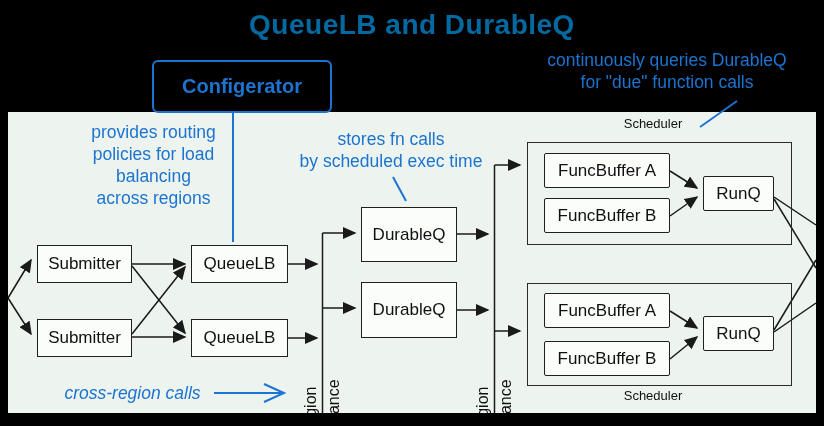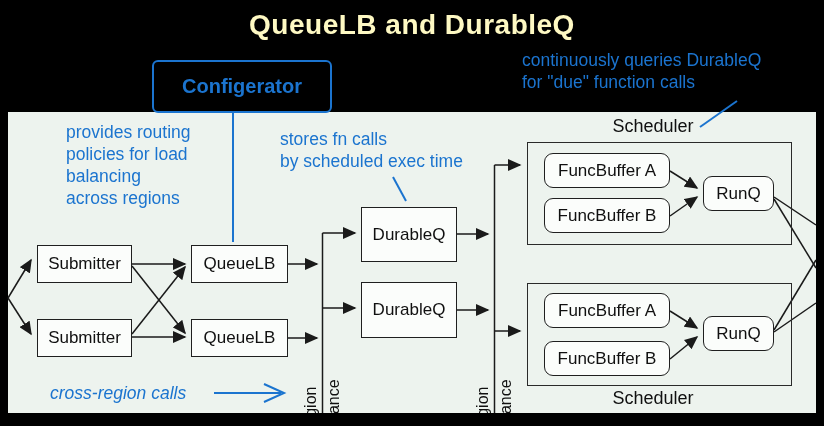--- a/index.html
+++ b/index.html
@@ -2,53 +2,53 @@
 <html><head>
 <meta charset="utf-8">
 <style>
   html,body{margin:0;padding:0;background:#000;}
   .stage{
     position:relative;width:824px;height:426px;background:#000;overflow:hidden;
     font-family:"Liberation Sans",sans-serif;
   }
   .title{
     position:absolute;left:0;top:9px;width:100%;text-align:center;
-    font-size:28px;font-weight:600;color:#fef9c3;letter-spacing:.5px;
+    font-size:28px;font-weight:600;color:#0369a1;letter-spacing:.5px;
   }
   .panel{
     position:absolute;left:8px;top:112px;width:808px;height:301px;
     background:#edf3ee;
   }
   .clipper{
     position:absolute;left:8px;top:112px;width:808px;height:301px;
     overflow:hidden;pointer-events:none;
   }
   svg.wires{position:absolute;left:0;top:0;pointer-events:none;}
   .box{
     position:absolute;box-sizing:border-box;border:1.6px solid #1f1f1f;
     background:#fbfdfb;display:flex;align-items:center;justify-content:center;
     font-size:17px;color:#101010;
   }
-  .rounded{border-radius:9px;}
+  .rounded{border-radius:2px;}
   .group{
     position:absolute;box-sizing:border-box;border:1.6px solid #2a2a2a;
     background:transparent;
   }
   .configerator{
     position:absolute;left:152px;top:60px;width:180px;height:53px;
     box-sizing:border-box;border:2.5px solid #1b74cf;border-radius:6px;
     display:flex;align-items:center;justify-content:center;
     color:#1b74cf;font-size:20px;font-weight:600;background:transparent;
   }
   .note{
-    position:absolute;color:#1b74cf;
+    position:absolute;color:#1b74cf;text-align:center;
     font-size:17.5px;line-height:22px;font-weight:500;
   }
   .plain-label{
-    position:absolute;color:#101010;font-size:18px;text-align:center;
+    position:absolute;color:#101010;font-size:13px;text-align:center;
   }
   .vlabel{
     position:absolute;transform:rotate(-90deg);transform-origin:0 0;
     font-size:16px;color:#101010;white-space:nowrap;line-height:17px;
   }
 </style>
 </head>
 <body>
 
 <div class="stage">

